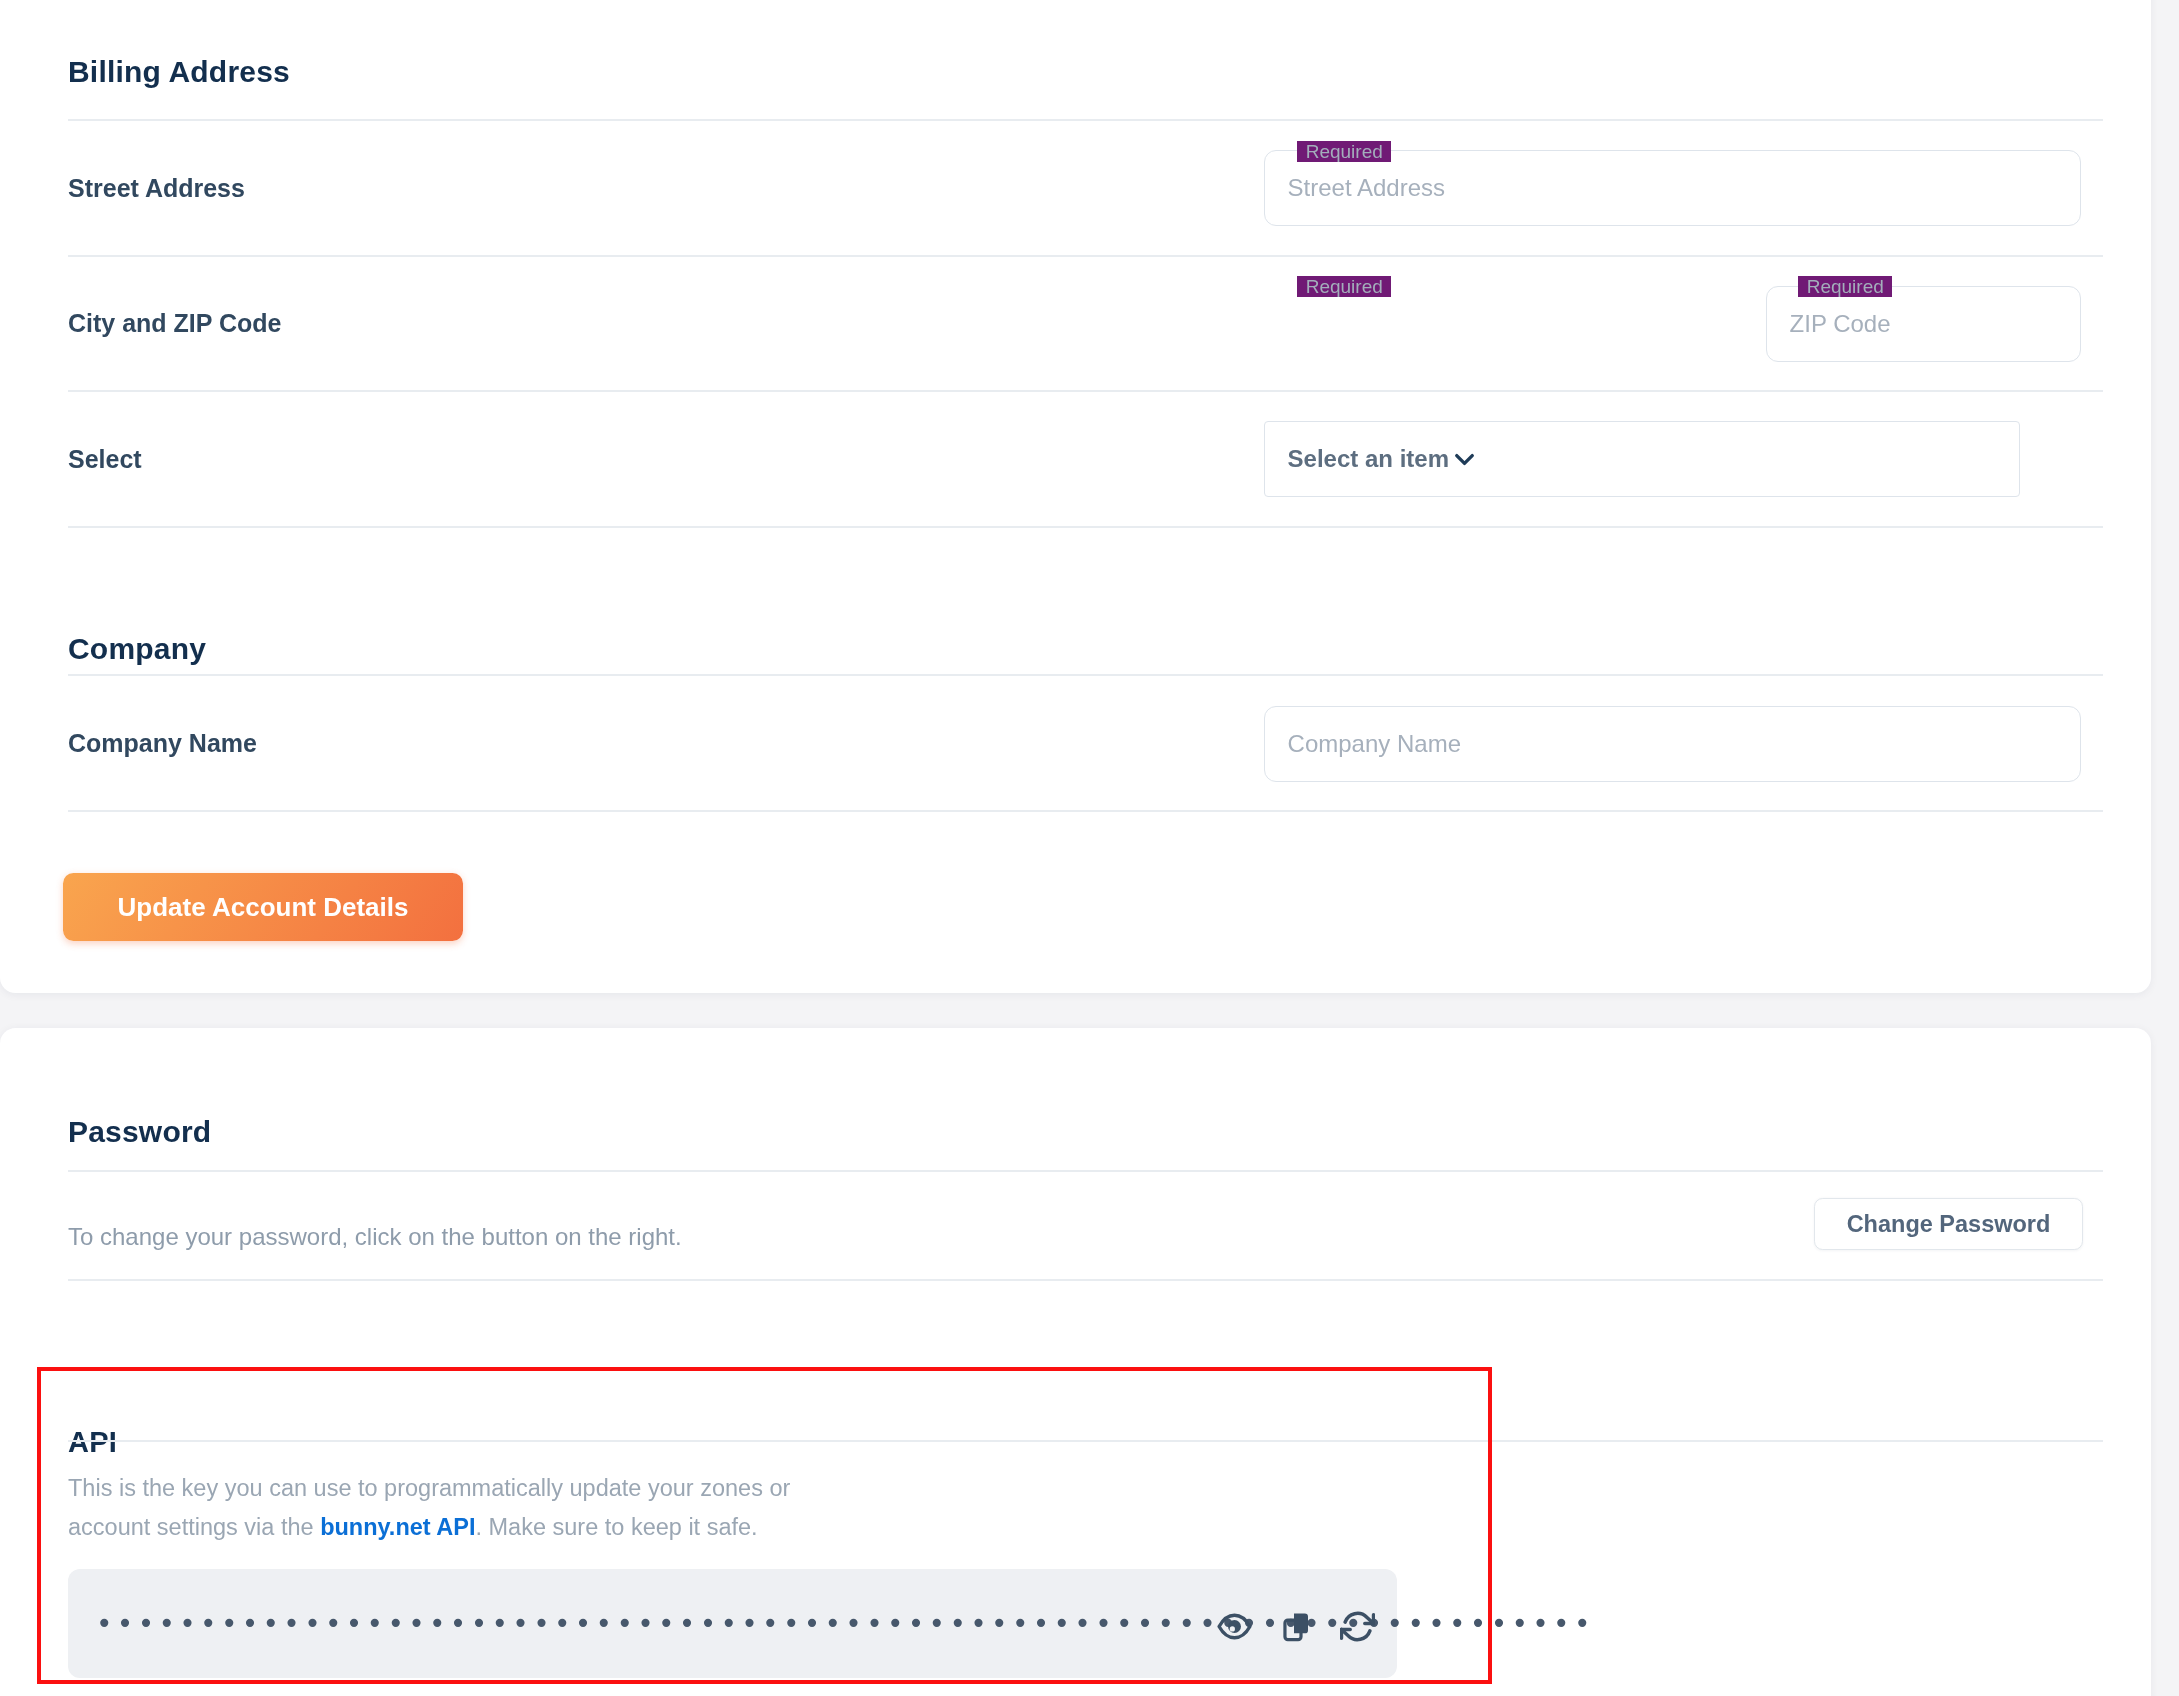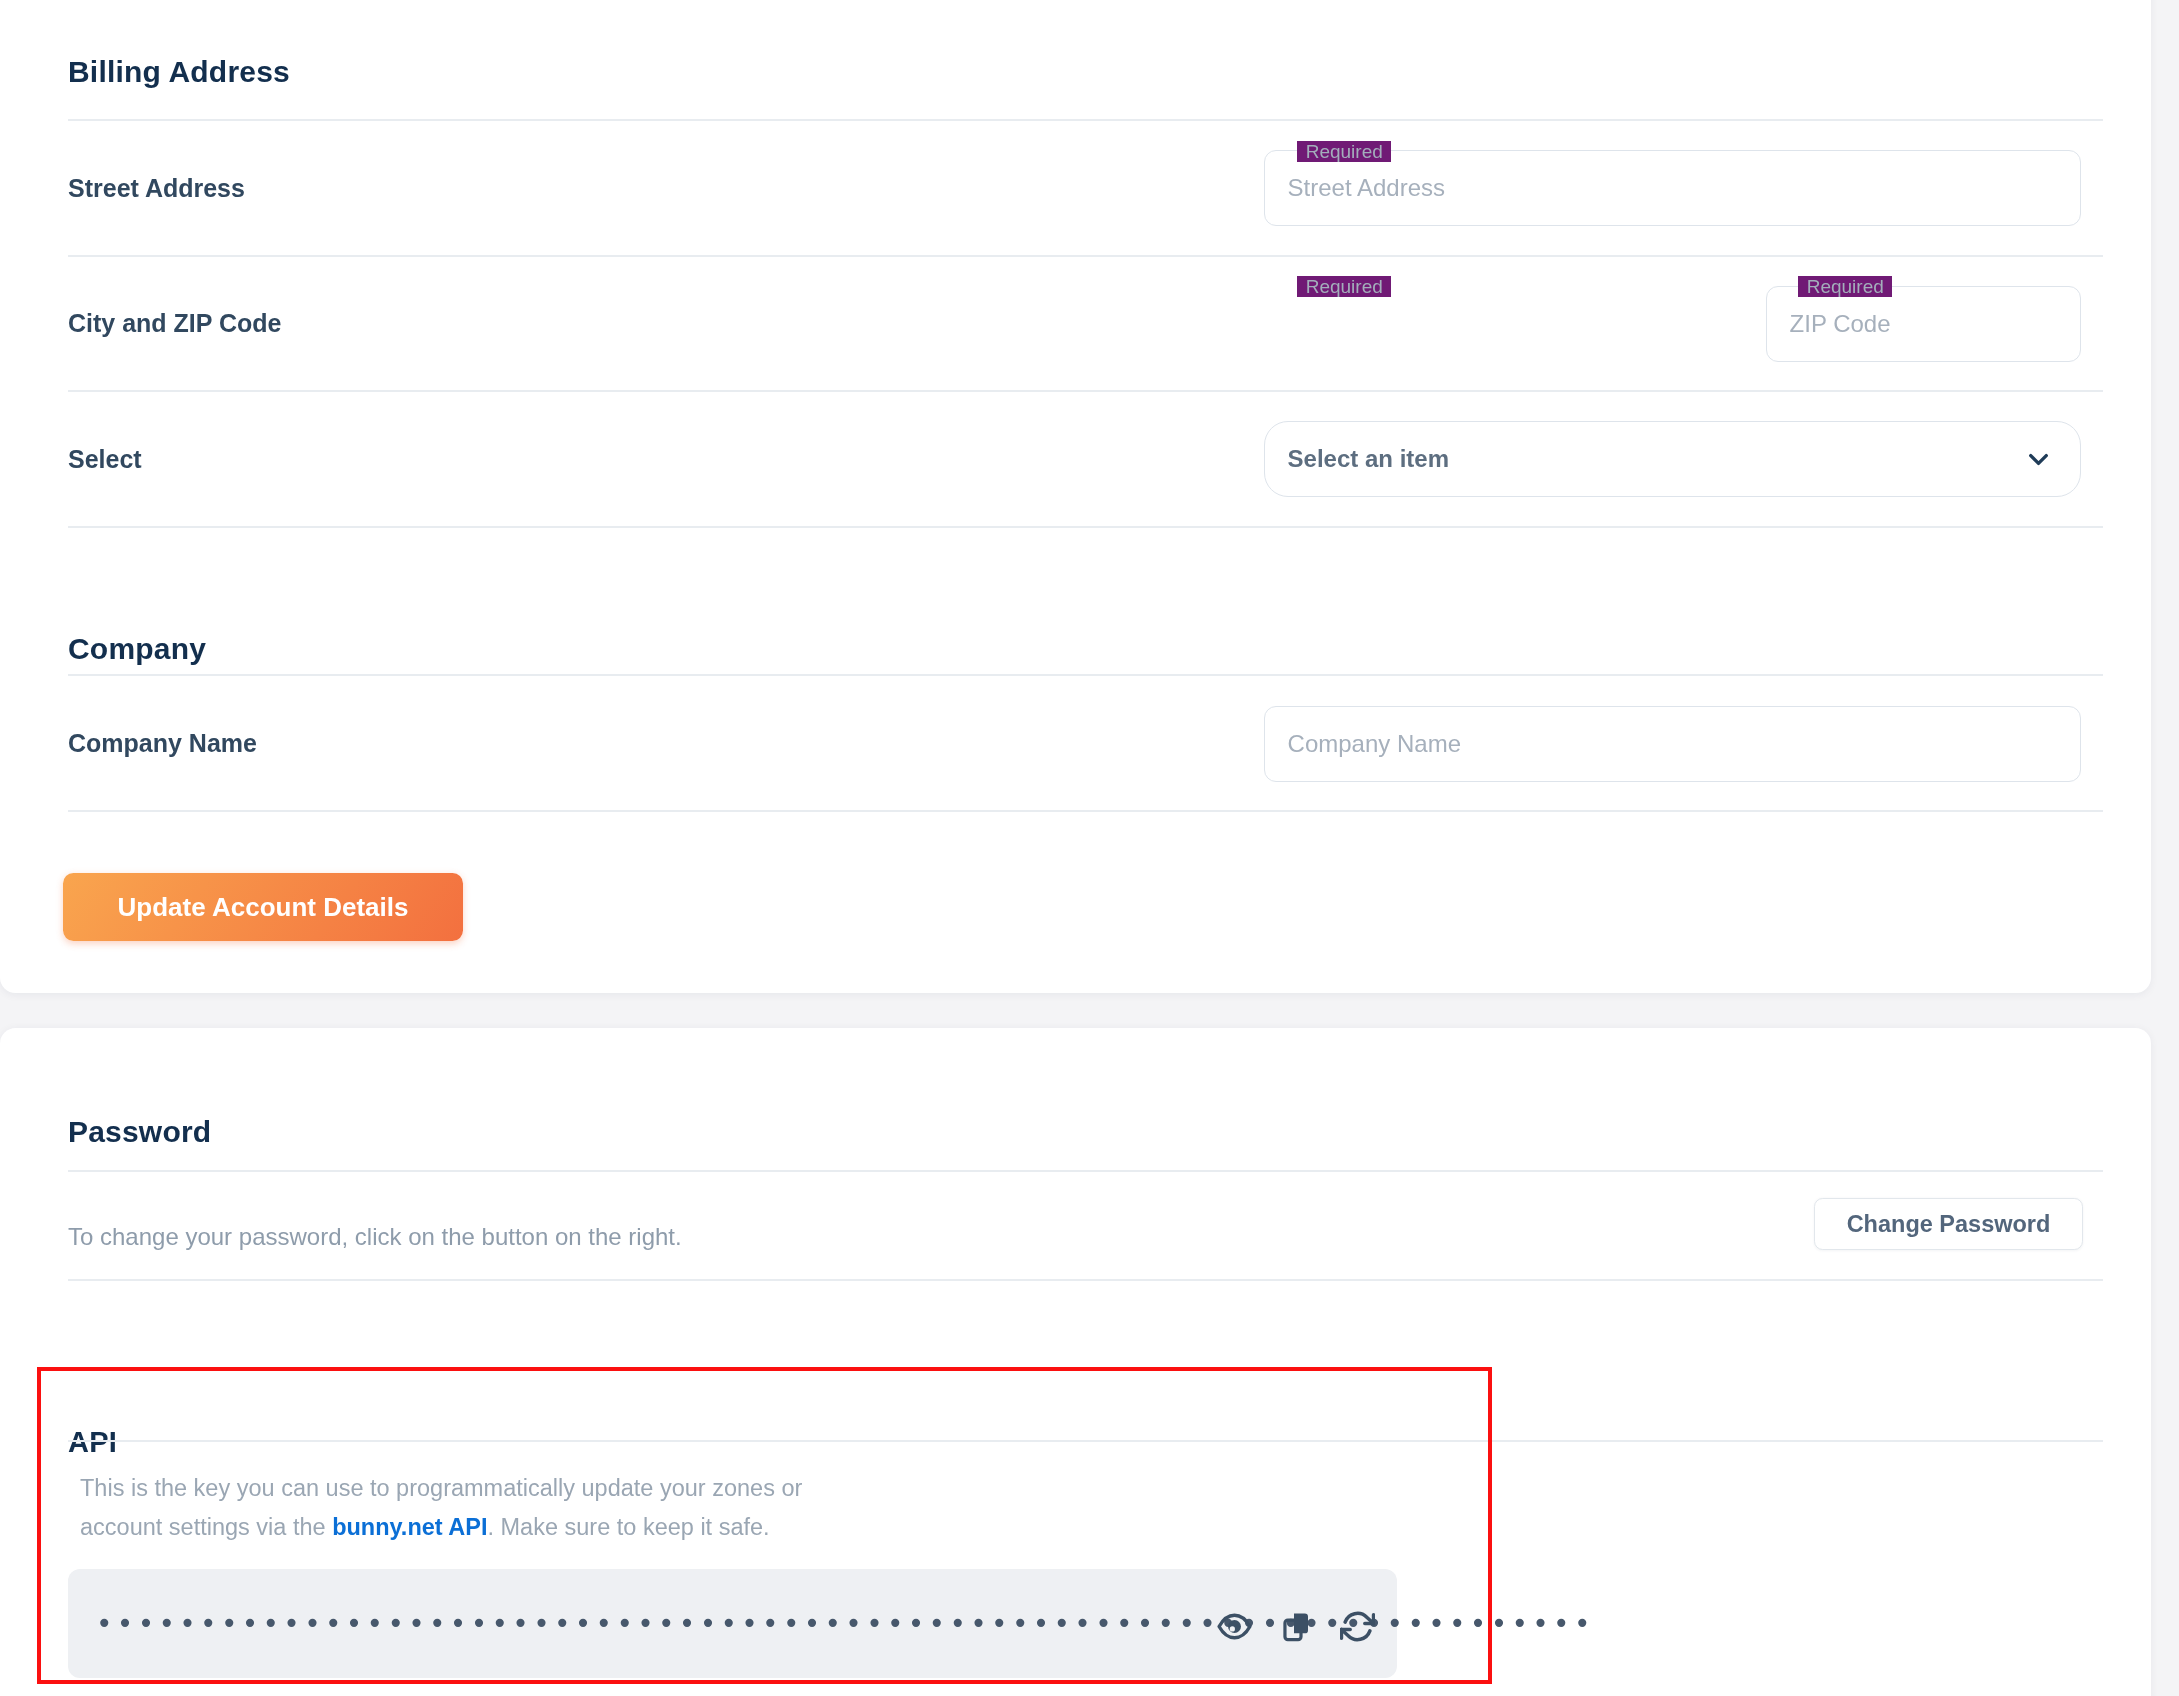--- a/index.html
+++ b/index.html
@@ -38,23 +38,23 @@
     font-size:24px; color:#32495e; padding:0 22.6px; outline:none;
   }
   .input::placeholder { color:#a6b0bc; opacity:1; }
 
   .req {
     position:absolute; font-size:19px; color:#a3aebb; background:#701a75;
     padding:0 8.7px; line-height:21px; z-index:2;
   }
 
   .select {
-    position:absolute; left:1264px; top:421px; width:817px; height:76px;
-    border:1.7px solid #dee4eb; border-radius:24px; background:#fff;
-    display:flex; align-items:center; justify-content:space-between;
+    position:absolute; left:1264px; top:421px; width:756px; height:76px;
+    border:1.7px solid #dee4eb; border-radius:4px; background:#fff;
+    display:flex; align-items:center; 
     padding:0 26px 0 22.6px; cursor:pointer;
   }
   .select-text { font-size:24px; font-weight:700; color:#5d6e80; }
 
   .btn-primary {
     position:absolute; left:63px; top:873px; width:400px; height:68px;
     border:none; border-radius:10.4px; cursor:pointer;
     background:linear-gradient(125deg,#f9a54e 0%, #f3703f 100%);
     color:#ffffff; font-family:"Liberation Sans",sans-serif;
     font-weight:700; font-size:26px;
@@ -76,21 +76,21 @@
     box-shadow:0 0.9px 2.6px rgba(20,40,70,0.05);
   }
 
   .api-red {
     position:absolute; left:37px; top:1367px; width:1455px; height:317px;
     border:4.3px solid #fb1010; pointer-events:none; z-index:5;
   }
 
   .api-desc {
     position:absolute; left:68px; top:1469px; font-size:23.5px;
-    color:#9aa6b3; line-height:39px;margin-left:12px;
+    color:#9aa6b3; line-height:39px;
   }
   .api-link { color:#0b6fd6; font-weight:700; cursor:pointer; }
 
   .keybox {
     position:absolute; left:68px; top:1569px; width:1329px; height:109px;
     background:#eef0f3; border-radius:12px;
   }
   .dots {
     position:absolute; left:96px; top:1569px; height:109px;
     display:flex; align-items:center; font-size:28px; letter-spacing:4.3px;

